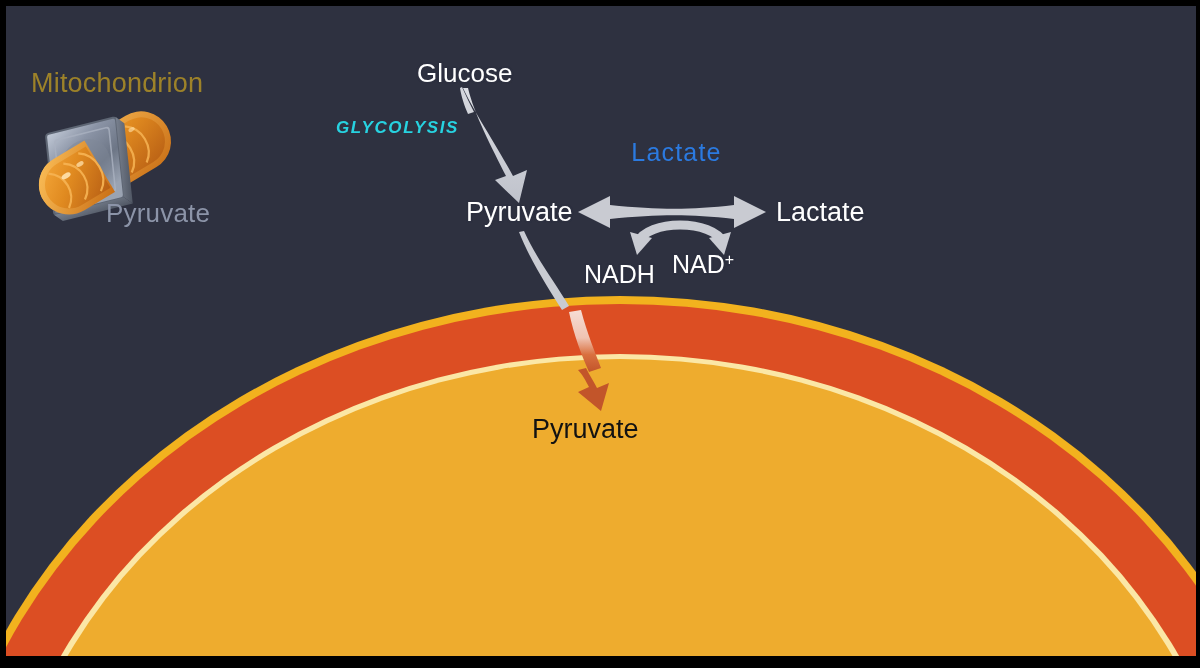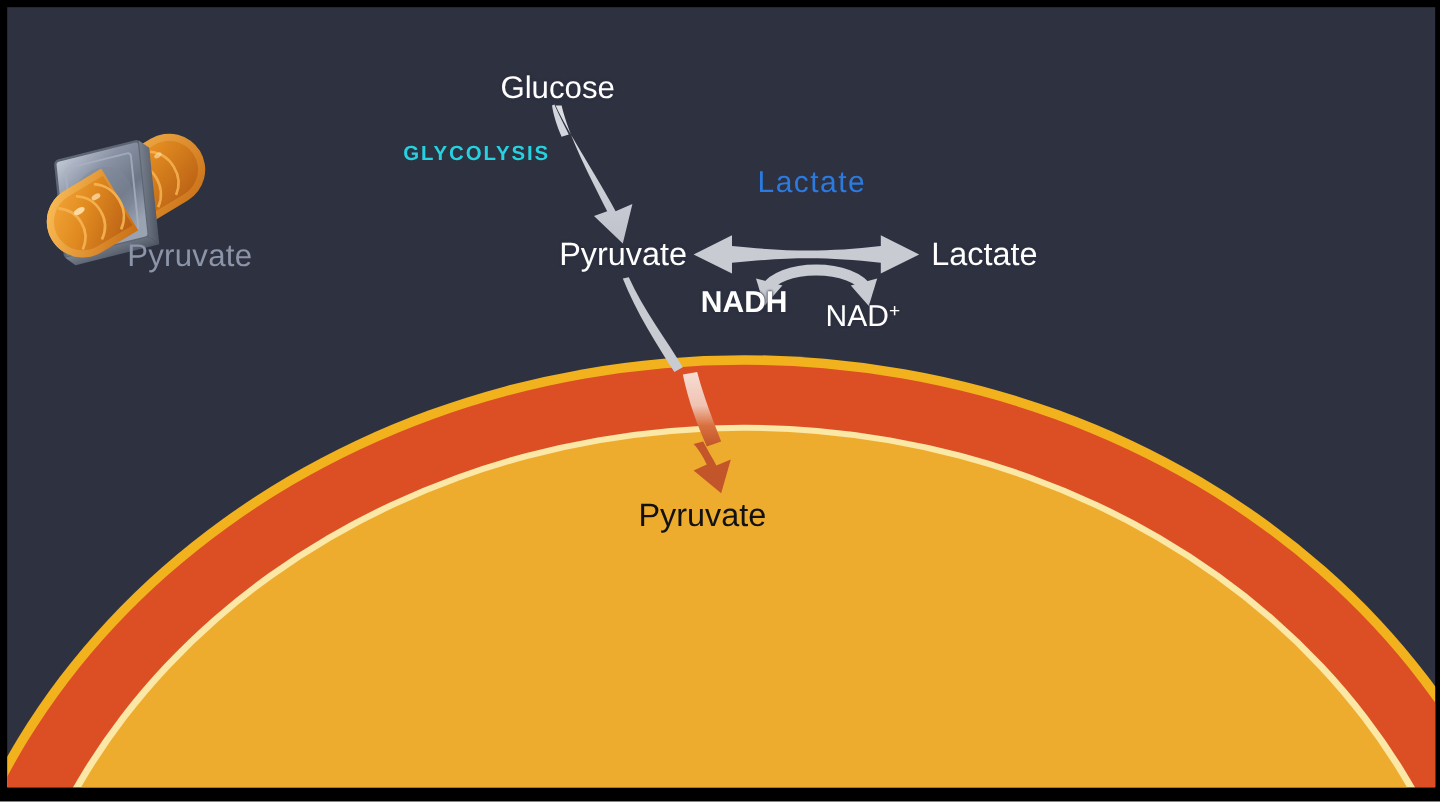--- a/index.html
+++ b/index.html
@@ -54,20 +54,21 @@
     color: #ffffff;
     text-shadow: 0 0 2px #2e3140, 0 0 2px #2e3140;
   }
   #label-glycolysis {
     left: 336px;
     top: 119px;
     font-size: 17px;
     font-weight: bold;
     color: #27d2e0;
     letter-spacing: 1.6px;
+    font-style: italic;
   }
   #label-ldh {
     left: 565px;
     top: 139px;
     width: 223px;
     text-align: center;
     font-size: 25px;
     color: #2b7ae0;
     letter-spacing: 1.2px;
     line-height: 1.05;
@@ -84,28 +85,27 @@
   }
   #label-lactate {
     left: 776px;
     top: 199px;
     font-size: 27px;
     color: #ffffff;
     text-shadow: 0 0 2px #2e3140, 0 0 2px #2e3140;
   }
   #label-nadh {
     left: 584px;
-    top: 240px;
+    top: 262px;
     font-size: 25px;
     color: #ffffff;
     text-shadow: 0 0 2px #2e3140, 0 0 2px #2e3140;
-    font-weight: bold;
   }
   #label-nadplus {
-    left: 688px;
+    left: 672px;
     top: 252px;
     font-size: 25px;
     color: #ffffff;
     text-shadow: 0 0 2px #2e3140, 0 0 2px #2e3140;
   }
   #label-nadplus .sup {
     font-size: 16px;
     vertical-align: 8px;
   }
   #label-pyruvate-mito {
@@ -261,20 +261,21 @@
           <path d="M -36 -21 C -21 -11, -21 11, -36 21"></path>
           <path d="M -18 -22 C -3 -12, -3 12, -18 22"></path>
         </g>
         <ellipse cx="-40" cy="-9" rx="5" ry="2.6" fill="#ffe2ae" opacity="0.9"></ellipse>
         <ellipse cx="-22" cy="-12" rx="4" ry="2.2" fill="#ffe2ae" opacity="0.75"></ellipse>
       </g>
 
     </g>
   </svg>
 
+  <div class="lbl" id="label-mitochondrion-legend">Mitochondrion</div>
 
   <div class="lbl" id="label-cytosol-legend">Pyruvate</div>
 
   <div class="lbl" id="label-glucose">Glucose</div>
 
   <div class="lbl" id="label-glycolysis">GLYCOLYSIS</div>
 
   <div class="lbl" id="label-ldh">
     <span class="ldh-line">Lactate</span>
   </div>

